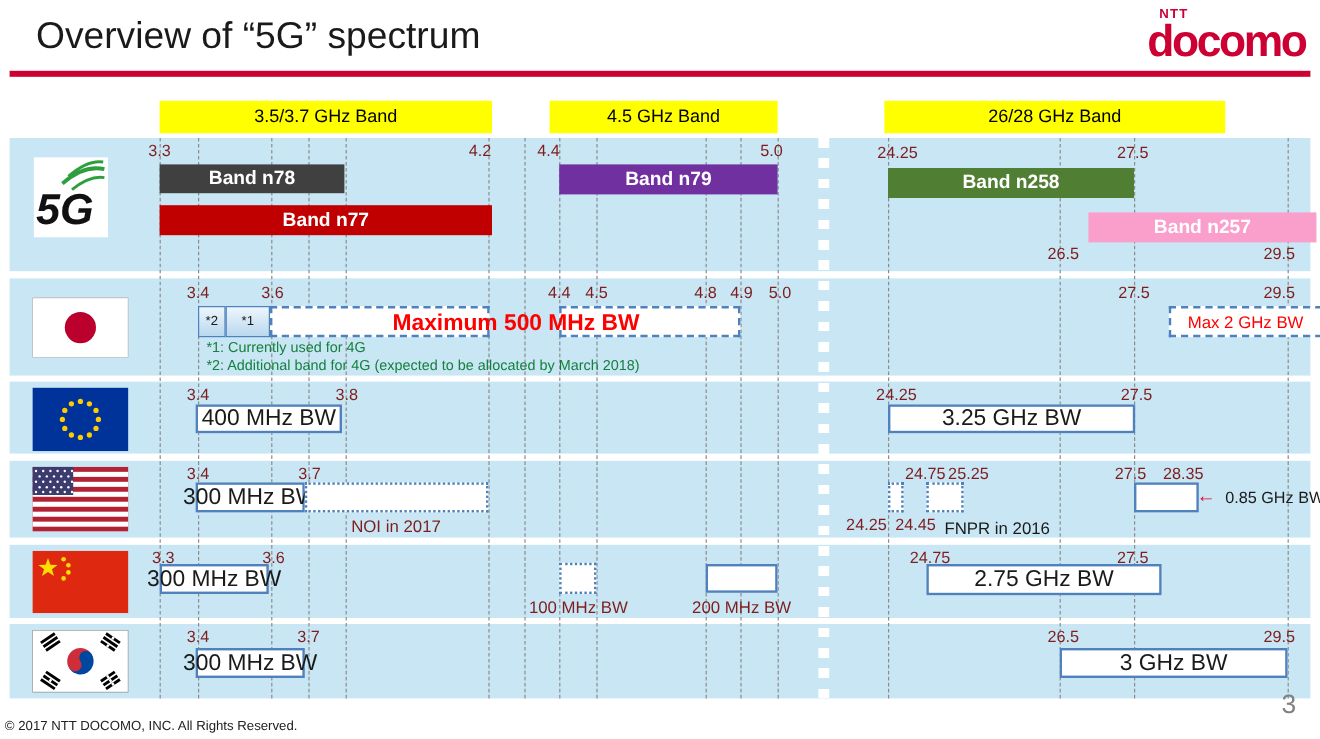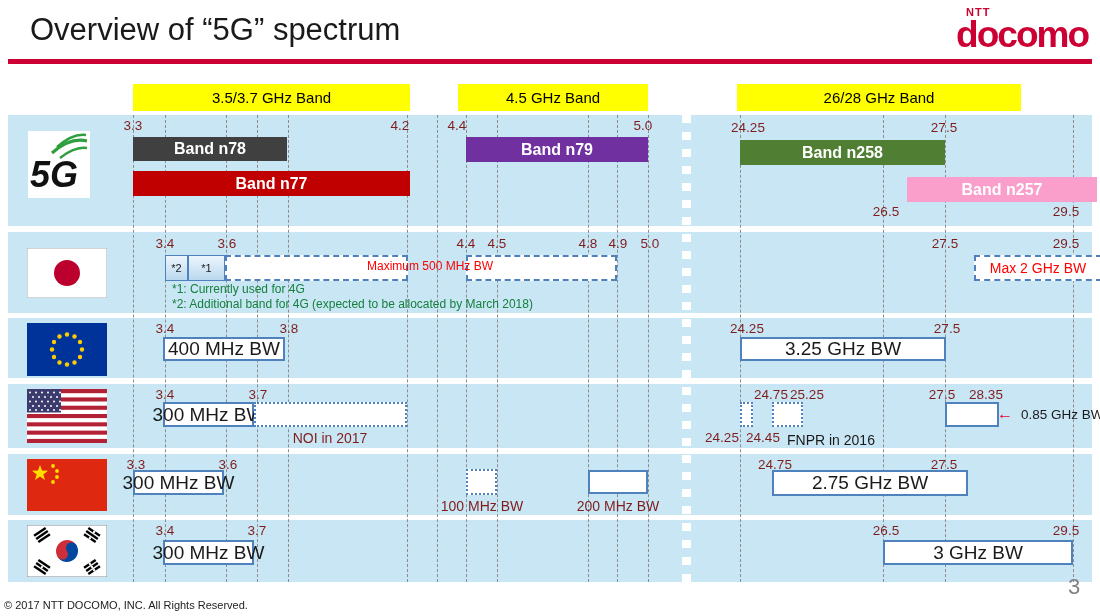--- a/index.html
+++ b/index.html
@@ -23,21 +23,21 @@
           display:flex; align-items:center; justify-content:center; font-size:19px; white-space:nowrap; }
   .dashed { border:2px dashed #4F81BD; }
   .dotted { border:2px dotted #4F81BD; }
   .starbox { background:linear-gradient(#eef6fd,#b9d8ee); font-size:11px; }
   .redtxt { color:#FF0000; font-weight:normal;margin-left:29px; }
   .note { position:absolute; font-size:12px; color:#15803d; white-space:nowrap; }
   .flag { position:absolute; }
   .flag svg { display:block; }
   .footer { position:absolute; left:4px; top:599px; font-size:11px; color:#222; }
   .pagenum { position:absolute; left:1068px; top:574px; font-size:22px; color:#808080; }
-  .maxlabel { position:absolute; transform:translateX(-50%); font-size:12px; font-weight:normal; color:#FF0000; white-space:nowrap; }
+  .maxlabel { position:absolute; transform:translateX(-50%); font-size:19px; font-weight:bold; color:#FF0000; white-space:nowrap; }
   .arrow { position:absolute; color:#E8002D; font-weight:bold; font-size:16px; }
 </style>
 </head>
 <body>
 
 <div class="slide">
 
   <div class="title">Overview of “5G” spectrum</div>
   <div class="logo">
     <span class="ntt">NTT</span>

